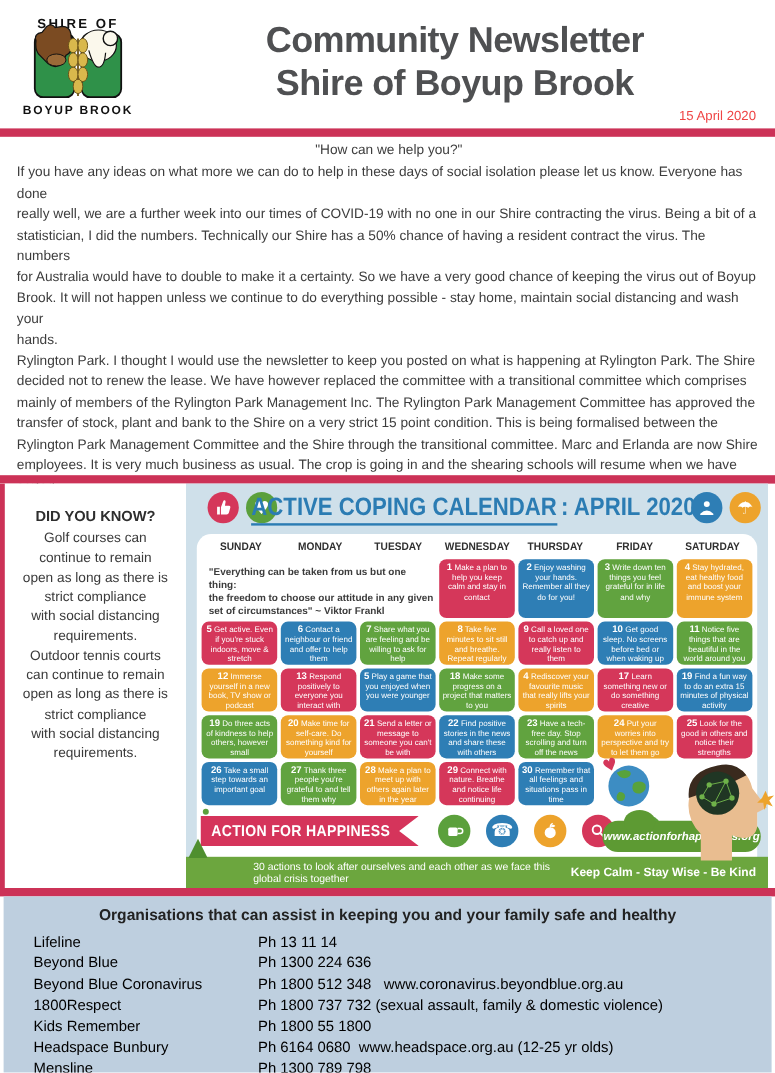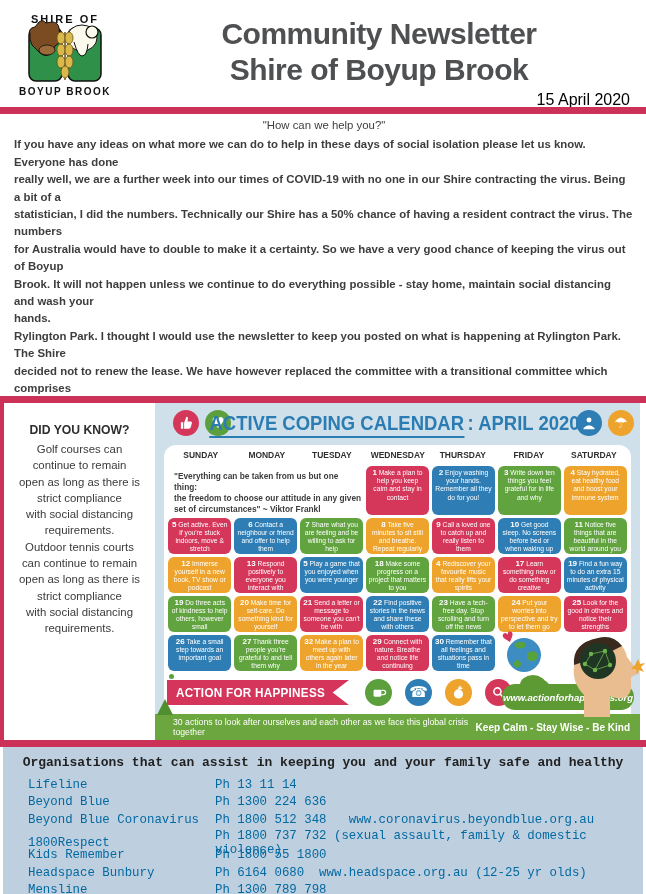--- a/index.html
+++ b/index.html
@@ -4,30 +4,30 @@
 <style>
   html,body{margin:0;padding:0;background:#fff;}
   .page{position:relative;width:646px;height:894px;background:#fff;overflow:hidden;
         font-family:"Liberation Sans","DejaVu Sans",sans-serif;color:#3d3d3d;}
   .pre{white-space:pre-line;}
 
   
   .logo{position:absolute;left:16px;top:10px;width:98px;height:94px;}
   .nl-title{position:absolute;left:120px;right:8px;top:16px;text-align:center;
             font-weight:bold;color:#4f5052;font-size:30px;line-height:36px;letter-spacing:-0.5px;}
-  .nl-date{position:absolute;right:16px;top:91px;font-size:16px;color:#000000;}
+  .nl-date{position:absolute;right:16px;top:91px;font-size:11px;color:#ef4444;}
   .bar{position:absolute;left:0;right:0;height:7px;background:#cc3257;}
   .bar-top{top:107px;}
   .bar-mid-top{top:396px;}
   .bar-mid-bottom{top:740px;}
 
   
   .intro{position:absolute;left:14px;right:12px;top:117px;font-size:11.4px;line-height:17.4px;color:#3d3d3d;}
   .intro-heading{text-align:center;font-size:11.4px;margin-bottom:2px;}
-  .intro p{margin:0;font-weight:bold;}
+  .intro p{margin:0;}
   
   .mid{position:absolute;left:0;top:403px;width:646px;height:337px;}
   .sidebar{position:absolute;left:0;top:0;width:155px;height:337px;background:#fff;
            border-left:4px solid #cc3257;box-sizing:border-box;text-align:center;}
   .sidebar-title{margin-top:20px;font-weight:bold;font-size:12.2px;color:#2e2e2e;}
   .sidebar-body{margin-top:4px;font-size:11.4px;line-height:16.3px;color:#3a3a3a;}
   .sidebar-note{margin-top:16px;font-style:italic;font-size:11.8px;line-height:17px;color:#3a3a3a;}
 
   .calendar{position:absolute;left:155px;top:0;width:485px;height:337px;background:#cfe0ea;}
   .cal-header{position:absolute;left:0;top:0;right:0;height:40px;}
@@ -73,31 +73,31 @@
   .fi-green{background:#5ba03c;} .fi-blue{background:#2e7eb5;} .fi-orange{background:#eda32c;} .fi-red{background:#d5375a;}
 
   .cloud{position:absolute;right:6px;top:281px;width:132px;height:26px;background:#5d9a33;
          border-radius:14px;display:flex;align-items:center;justify-content:center;z-index:2;}
   .cloud:before{content:"";position:absolute;left:18px;top:-9px;width:26px;height:20px;border-radius:50%;background:#5d9a33;}
   .cloud:after{content:"";position:absolute;right:22px;top:-7px;width:34px;height:18px;border-radius:50%;background:#5d9a33;}
   .cloud-url{position:relative;z-index:1;color:#fff;font-weight:bold;font-style:italic;font-size:9.5px;}
 
   .green-bar{position:absolute;left:0;right:0;top:311px;height:26px;background:#6ca63e;
              display:flex;align-items:center;justify-content:space-between;padding:0 10px 0 18px;box-sizing:border-box;}
-  .gb-left{color:#fff;font-size:8.7px;}
+  .gb-left{color:#fff;font-size:8.7px;margin-left:38px;}
   .gb-right{color:#fff;font-weight:bold;font-size:10px;white-space:nowrap;}
   .tree{position:absolute;left:2px;top:296px;width:0;height:0;border-left:8px solid transparent;
         border-right:8px solid transparent;border-bottom:16px solid #4f8f2f;z-index:2;}
 
   
-  .orgs{position:absolute;left:3px;right:3px;top:747px;bottom:0;background:#becfdf;font-family:Liberation Mono, monospace;}
+  .orgs{position:absolute;left:3px;right:3px;top:747px;bottom:0;background:#becfdf;}
   .orgs-title{margin-top:8px;text-align:center;font-weight:bold;font-size:13px;color:#222;}
   .org-list{margin-top:6px;}
   .org-row{display:grid;grid-template-columns:187px 1fr;padding-left:25px;height:17.6px;
-           font-size:12.4px;color:#0369a1;align-items:center;}
+           font-size:12.4px;color:#000000;align-items:center;}
   .org-detail{white-space:pre-wrap;}
 </style>
 </head>
 <body>
 
 <div class="page">
 
   <div class="logo">
     <svg width="98" height="94" viewBox="0 0 98 94">
       <text x="49" y="13" text-anchor="middle" font-size="11" font-weight="bold" letter-spacing="2" fill="#111">SHIRE OF</text>
@@ -228,21 +228,21 @@
             <div class="cal-cell cell-blue"><span class="cell-num">19</span><span class="cell-text"> Find a fun way to do an extra 15 minutes of physical activity</span></div>
             <div class="cal-cell cell-green"><span class="cell-num">19</span><span class="cell-text"> Do three acts of kindness to help others, however small</span></div>
             <div class="cal-cell cell-orange"><span class="cell-num">20</span><span class="cell-text"> Make time for self-care. Do something kind for yourself</span></div>
             <div class="cal-cell cell-red"><span class="cell-num">21</span><span class="cell-text"> Send a letter or message to someone you can't be with</span></div>
             <div class="cal-cell cell-blue"><span class="cell-num">22</span><span class="cell-text"> Find positive stories in the news and share these with others</span></div>
             <div class="cal-cell cell-green"><span class="cell-num">23</span><span class="cell-text"> Have a tech-free day. Stop scrolling and turn off the news</span></div>
             <div class="cal-cell cell-orange"><span class="cell-num">24</span><span class="cell-text"> Put your worries into perspective and try to let them go</span></div>
             <div class="cal-cell cell-red"><span class="cell-num">25</span><span class="cell-text"> Look for the good in others and notice their strengths</span></div>
             <div class="cal-cell cell-blue"><span class="cell-num">26</span><span class="cell-text"> Take a small step towards an important goal</span></div>
             <div class="cal-cell cell-green"><span class="cell-num">27</span><span class="cell-text"> Thank three people you're grateful to and tell them why</span></div>
-            <div class="cal-cell cell-orange"><span class="cell-num">32</span><span class="cell-text"> Make a plan to meet up with others again later in the year</span></div>
+            <div class="cal-cell cell-orange"><span class="cell-num">28</span><span class="cell-text"> Make a plan to meet up with others again later in the year</span></div>
             <div class="cal-cell cell-red"><span class="cell-num">29</span><span class="cell-text"> Connect with nature. Breathe and notice life continuing</span></div>
             <div class="cal-cell cell-blue"><span class="cell-num">30</span><span class="cell-text"> Remember that all feelings and situations pass in time</span></div>
           </div>
       </div>
 
       <div class="earth">
         <svg width="50" height="46" viewBox="0 0 50 46">
           <circle cx="28" cy="25" r="17" fill="#3d8dc3"></circle>
           <path d="M18 14 q6-4 11-1 q2 3-2 5 q-6 2-9-4z M33 22 q6-2 9 2 q1 5-4 7 q-6 1-7-4 q0-4 2-5z M20 30 q5 0 5 4 q-1 5-6 3 q-3-3 1-7z" fill="#58a23b"></path>
           <text x="8" y="14" font-family="DejaVu Sans" font-size="14" fill="#d5375a" transform="rotate(-18 8 14)">♥</text>

